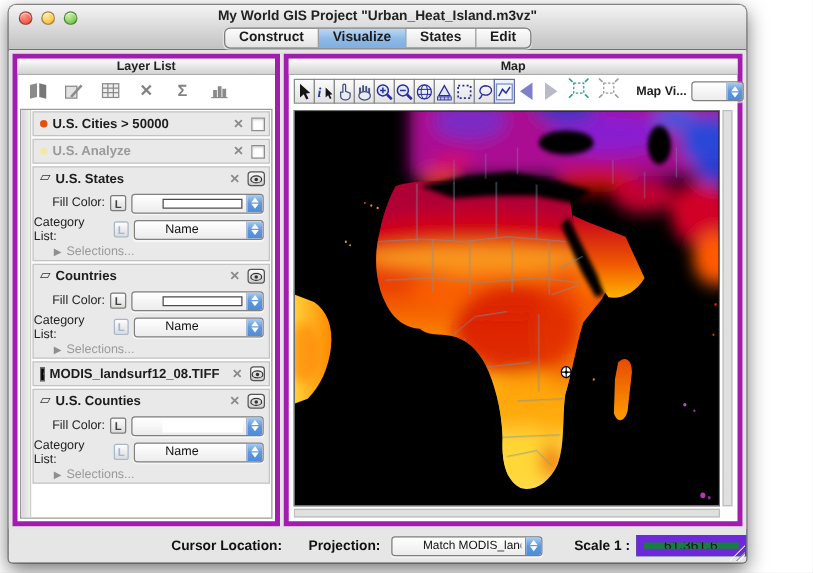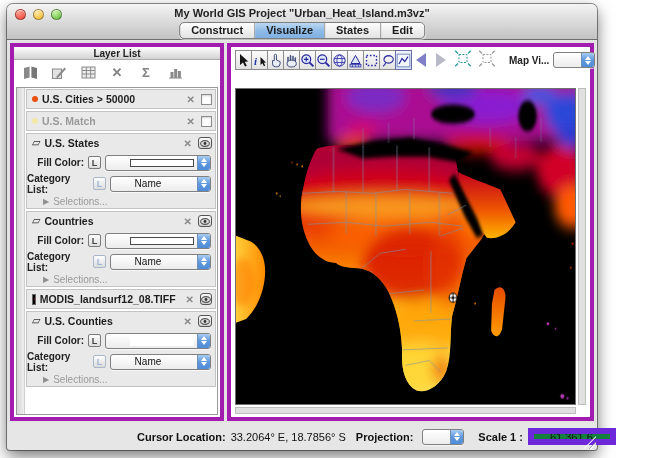--- a/index.html
+++ b/index.html
@@ -55,21 +55,21 @@
   .chk{ width:11px; height:11px; background:#fff; border:1px solid #8d8d8d; box-shadow:inset 0 1px 2px rgba(0,0,0,.18); }
   .eyebtn{ width:14px; height:12px; border:1px solid #555; border-radius:3px;
     background:linear-gradient(#fafafa,#cfcfcf); display:flex; align-items:center; justify-content:center; }
   .eyebtn svg{ display:block; }
   .modis-thumb{ width:12px; height:11px; border:1px solid #666; background-color:#000;
     background-image:radial-gradient(3px 3px at 3px 4px,#f33 40%,transparent 60%),
       radial-gradient(3px 3px at 9px 3px,#fc3 40%,transparent 60%),
       radial-gradient(3px 3px at 5px 8px,#f80 40%,transparent 60%),
       radial-gradient(2px 2px at 10px 8px,#90e 40%,transparent 60%); }
   .card-row{ height:21px; display:flex; align-items:center; justify-content:flex-end; gap:4px; padding-right:4px; }
-  .row-label{ font-size:10px; font-weight:bold; color:#222; }
+  .row-label{ font-size:10px; font-weight:normal; color:#222; }
   .lbtn{ width:13px; height:13px; border:1px solid #7b7b7b; border-radius:2px;
     background:linear-gradient(#fdfdfd,#dcdcdc); font-size:9px; font-weight:bold; color:#444;
     display:flex; align-items:center; justify-content:center; }
   .lbtn.dim{ color:#9fb6d8; border-color:#a8b6c8; }
   .combo{ width:106px; height:16px; border:1px solid #808080; border-radius:3px;
     background:linear-gradient(#fff,#ececec); position:relative; display:flex; align-items:center;
     padding:0 16px 0 24px; overflow:hidden; box-shadow:0 1px 1px rgba(255,255,255,.7); }
   .combo .val{ font-size:10px; color:#111; white-space:nowrap; overflow:hidden; }
   .stepper{ position:absolute; right:0; top:0; bottom:0; width:13px;
     background:linear-gradient(#a8cdf2,#5e97dd 50%,#4f8cd8); border-left:1px solid #6f8fb5;
@@ -186,21 +186,21 @@
               <span class="lyr-name">U.S. Cities &gt; 50000</span>
               <span class="spacer"></span>
               <span class="xbtn">✕</span>
               <span class="chk"></span>
             </div>
           </div>
 
           <div class="card">
             <div class="card-hdr">
               <span class="dot" style="background: rgb(242, 233, 168);"></span>
-              <span class="lyr-name dim">U.S. Match</span>
+              <span class="lyr-name dim">U.S. Analyze</span>
               <span class="spacer"></span>
               <span class="xbtn">✕</span>
               <span class="chk"></span>
             </div>
           </div>
 
           <div class="card">
             <div class="card-hdr">
               <span class="poly-glyph">▱</span>
               <span class="lyr-name">U.S. States</span>
@@ -336,20 +336,21 @@
               <span class="disc">▶</span>
               <span class="sel-label">Selections...</span>
             </div>
           </div>
 
         </div>
       </div>
     </div>
 
     <div class="panel map-panel">
+      <div class="panel-hdr">Map</div>
 
       <div class="map-toolbar">
         <div class="tcell">
           <svg width="15" height="15" viewBox="0 0 15 15">
               <path d="M4,1 L4,12 L7,9.4 L9,13.6 L10.8,12.7 L8.8,8.7 L12.2,8.4 Z" fill="#151515"></path>
             </svg>
         </div>
         <div class="tcell">
           <svg width="15" height="15" viewBox="0 0 15 15">
               <text x="2" y="11.5" font-size="11" font-weight="bold" font-style="italic" fill="#2233aa" font-family="Liberation Serif, serif">i</text>
@@ -568,21 +569,20 @@
           </g>
         </svg>
       </div>
       <div class="vtrack"></div>
       <div class="htrack"></div>
     </div>
   </div>
 
   <div class="statusbar">
     <span class="sb-label">Cursor Location:</span>
-    <span class="sb-value">33.2064° E, 18.7856° S</span>
     <span style="width:14px"></span>
     <span class="sb-label">Projection:</span>
     <div class="combo proj">
       <span class="val">Match MODIS_landsurf12_08.T...</span>
       <span class="stepper">
           <span class="tri-up"></span>
           <span class="tri-dn"></span>
         </span>
     </div>
     <span style="width:14px"></span>

